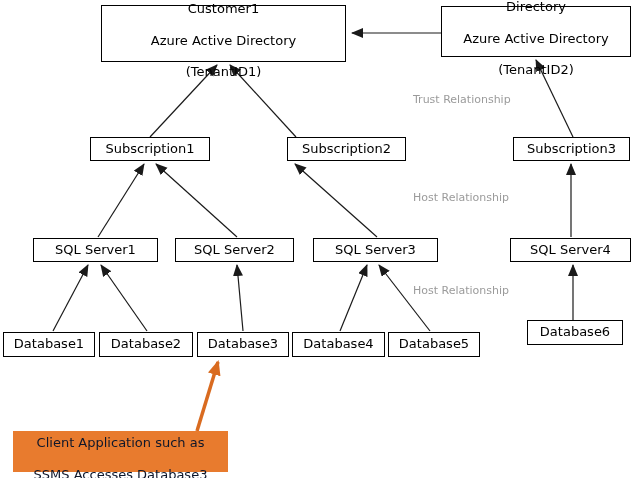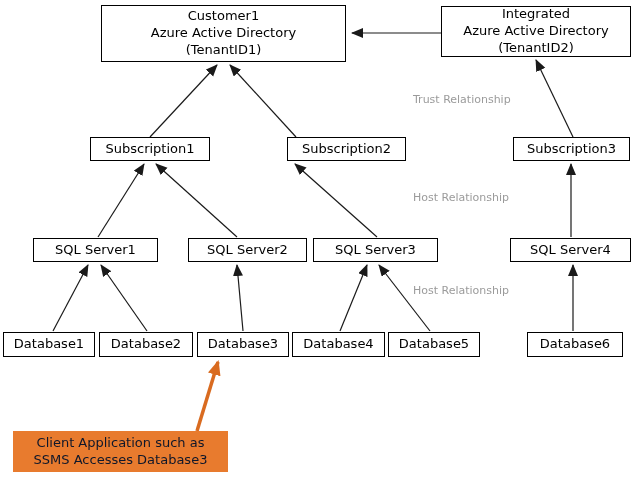--- a/index.html
+++ b/index.html
@@ -24,21 +24,21 @@
     display:flex;
     flex-direction:column;
     align-items:center;
     justify-content:center;
     text-align:center;
     font-size:13px;
     color:#000000;
     line-height:1.3;
     white-space:nowrap;
   }
-  .node .ln{display:block;}
+  .node .ln{display:block;margin-top:15px;}
   .client-app{
     background:var(--accent);
     border:1px solid var(--accent);
     color:#0f172a;
   }
   .rel-label{
     position:absolute;
     font-size:11px;
     color:var(--label-gray);
     white-space:nowrap;
@@ -83,40 +83,40 @@
     <line x1="197" y1="431" x2="218" y2="362" stroke="#D96B20" stroke-width="3.5" marker-end="url(#arrowOrange)"></line>
   </svg>
 
   <div class="node" style="left:101px;top:5px;width:245px;height:57px;">
     <span class="ln">Customer1</span>
     <span class="ln">Azure Active Directory</span>
     <span class="ln">(TenantID1)</span>
   </div>
 
   <div class="node" style="left:441px;top:6px;width:190px;height:51px;">
-    <span class="ln">Integrated</span>
+    <span class="ln">Directory</span>
     <span class="ln">Azure Active Directory</span>
     <span class="ln">(TenantID2)</span>
   </div>
 
   <div class="node" style="left:90px;top:137px;width:120px;height:24px;">Subscription1</div>
   <div class="node" style="left:240px;top:137px;width:119px;height:24px;margin-left:47px;">Subscription2</div>
   <div class="node" style="left:513px;top:137px;width:117px;height:24px;">Subscription3</div>
 
   <div class="node" style="left:33px;top:238px;width:125px;height:24px;">SQL Server1</div>
-  <div class="node" style="left:188px;top:238px;width:119px;height:24px;">SQL Server2</div>
+  <div class="node" style="left:175px;top:238px;width:119px;height:24px;">SQL Server2</div>
   <div class="node" style="left:313px;top:238px;width:125px;height:24px;">SQL Server3</div>
   <div class="node" style="left:510px;top:238px;width:121px;height:24px;">SQL Server4</div>
 
   <div class="node" style="left:3px;top:332px;width:92px;height:25px;">Database1</div>
   <div class="node" style="left:99px;top:332px;width:94px;height:25px;">Database2</div>
   <div class="node" style="left:197px;top:332px;width:92px;height:25px;">Database3</div>
   <div class="node" style="left:292px;top:332px;width:93px;height:25px;">Database4</div>
   <div class="node" style="left:388px;top:332px;width:92px;height:25px;">Database5</div>
-  <div class="node" style="left:527px;top:332px;width:96px;height:25px;">Database6</div>
+  <div class="node" style="left:527px;top:320px;width:96px;height:25px;">Database6</div>
 
   <div class="node client-app" style="left:13px;top:431px;width:215px;height:41px;">
     <span class="ln">Client Application such as</span>
     <span class="ln">SSMS Accesses Database3</span>
   </div>
 
   <div class="rel-label" style="left:413px;top:93px;">Trust Relationship</div>
   <div class="rel-label" style="left:413px;top:191px;">Host Relationship</div>
   <div class="rel-label" style="left:413px;top:284px;">Host Relationship</div>
 

